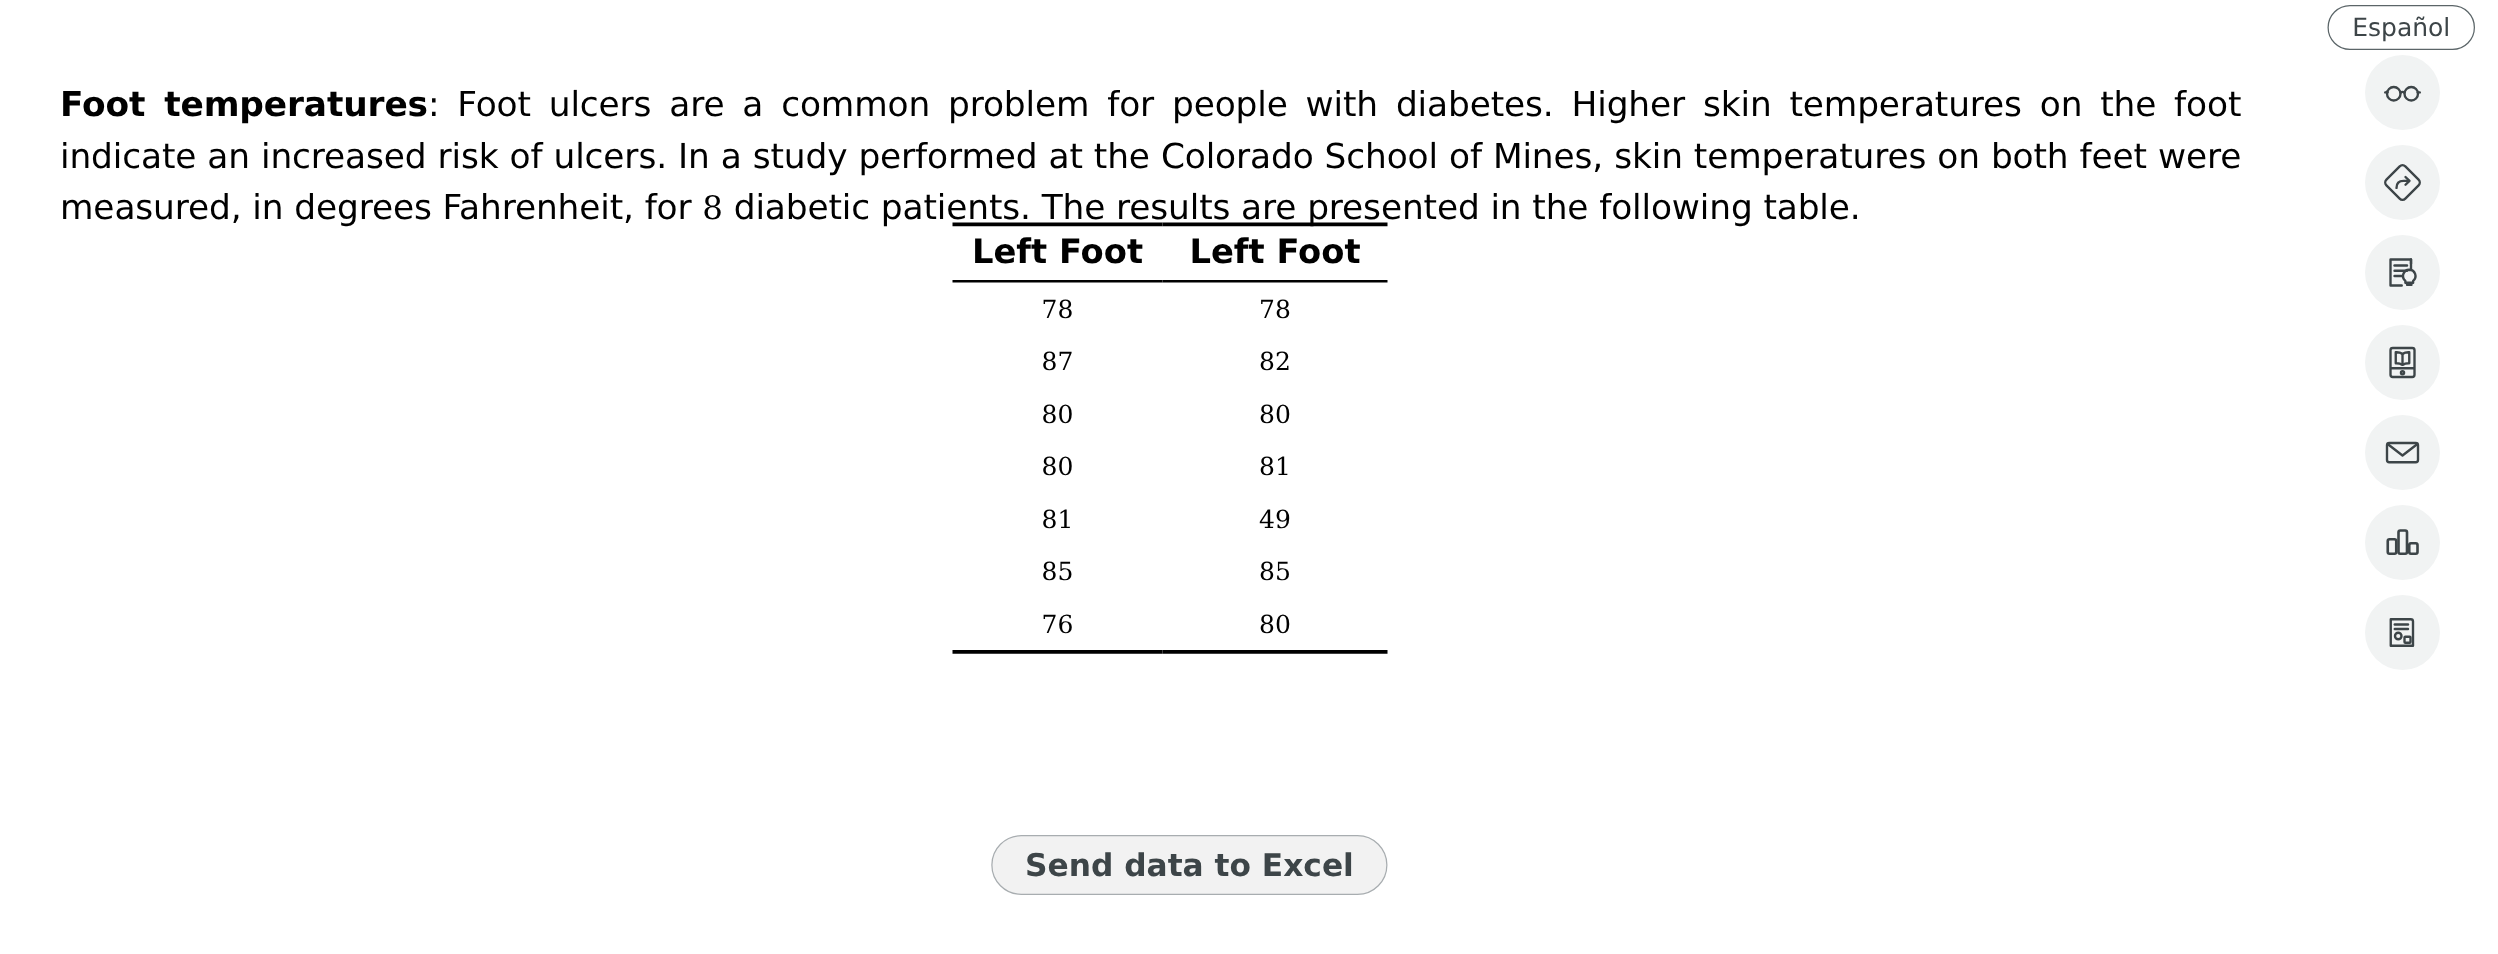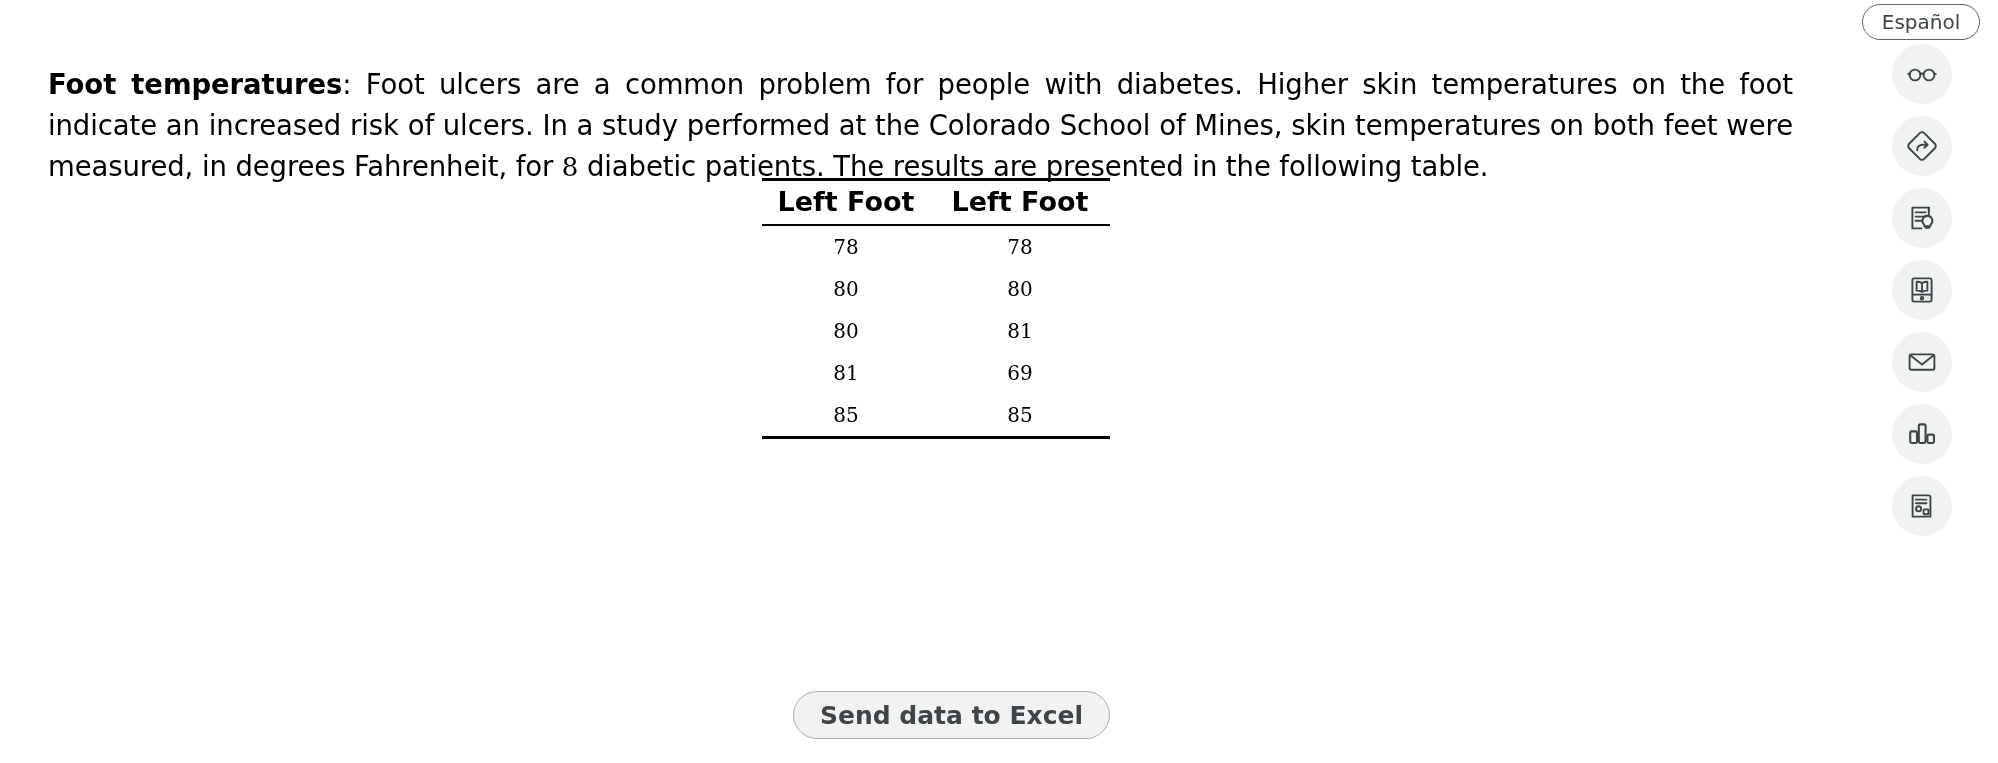--- a/index.html
+++ b/index.html
@@ -83,21 +83,21 @@
     padding: 9px 0 9px 0;
     line-height: 24px;
   }
   table.data col.c1 { width: 168px; }
   table.data col.c2 { width: 180px; }
 
   
   #excel-btn {
     position: absolute;
     left: 793px;
-    top: 691px;
+    top: 668px;
     height: 48px;
     padding: 0 26px;
     display: flex;
     align-items: center;
     justify-content: flex-start;
     background: #f2f2f2;
     border: 1.5px solid #a8adb0;
     border-radius: 24px;
     font-family: "DejaVu Sans", sans-serif;
     font-size: 25px;
@@ -172,34 +172,42 @@
             <th>Left Foot</th>
             <th>Left Foot</th>
           </tr>
         </thead>
         <tbody>
           <tr>
             <td>78</td>
             <td>78</td>
           </tr>
           <tr>
+            <td>87</td>
+            <td>82</td>
+          </tr>
+          <tr>
             <td>80</td>
             <td>80</td>
           </tr>
           <tr>
             <td>80</td>
             <td>81</td>
           </tr>
           <tr>
             <td>81</td>
-            <td>69</td>
+            <td>49</td>
           </tr>
           <tr>
             <td>85</td>
             <td>85</td>
+          </tr>
+          <tr>
+            <td>76</td>
+            <td>80</td>
           </tr>
         </tbody>
       </table>
     </div>
 
     <div id="excel-btn">
       <span>Send data to Excel</span>
     </div>
 
   </div>

